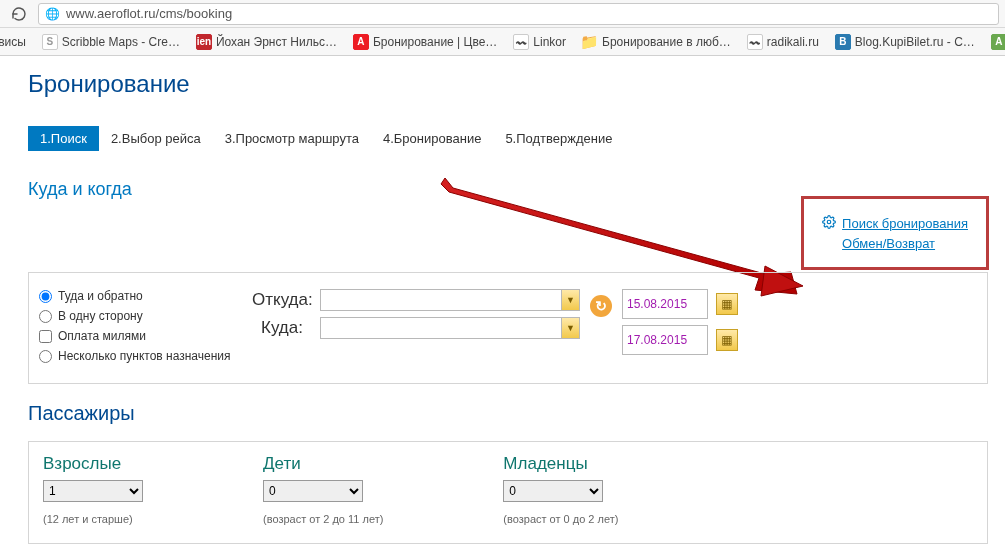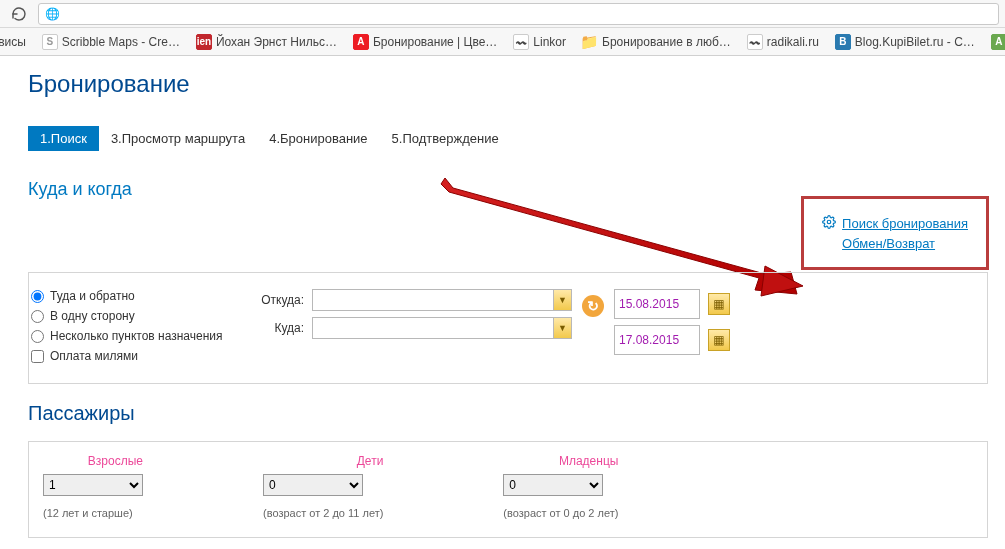--- a/index.html
+++ b/index.html
@@ -105,39 +105,39 @@
     border:3px solid #b93d3d;
     padding:16px 18px;
     background:#fff;
   }
   .booking-links-box .row{display:flex;align-items:center;gap:6px;}
   .booking-links-box a{color:#0079c1;text-decoration:underline;font-size:13px;cursor:pointer;}
   .gear-icon{color:#0079c1;}
 
   .form-box {
     border:1px solid #d5d5d5;
-    padding:10px 8px 14px 0;
+    padding:10px 8px 14px 8px;
     width:960px;
     margin-top:72px;
     position:relative;
   }
   .trip-opts {
     float:left;
     width:205px;
     font-size:12px;
     padding-left:2px;
   }
   .trip-opts label{display:flex;align-items:center;gap:6px;margin:6px 0;color:#333;cursor:pointer;}
   .trip-opts input[type=radio],.trip-opts input[type=checkbox]{margin:0;}
 
   .route-fields{
     margin-left:215px;
   }
   .field-row{display:flex;align-items:center;gap:8px;margin:6px 0;}
-  .field-label{width:60px;text-align:right;color:#333;font-size:12px;}
+  .field-label{width:60px;text-align:center;color:#333;font-size:17px;}
   .dropdown{
     width:260px;height:22px;border:1px solid #b8b8b8;background:#fff;position:relative;cursor:pointer;
   }
   .dropdown .arrow{
     position:absolute;right:0;top:0;width:18px;height:100%;
     background:linear-gradient(#ffe9a8,#f2c94c);
     border-left:1px solid #b8b8b8;
     display:flex;align-items:center;justify-content:center;color:#7a5c00;font-size:9px;
   }
   .swap-btn{
@@ -155,21 +155,21 @@
   }
 
   .pax-box{
     border:1px solid #d5d5d5;
     padding:12px 14px 18px 14px;
     width:960px;
     margin-top:14px;
     display:flex;
     gap:120px;
   }
-  .pax-col .pax-label{font-size:12px;color:#ec4899;margin-bottom:6px;text-align:right;}
+  .pax-col .pax-label{font-size:17px;color:#0f766e;margin-bottom:6px;}
   .pax-col select{width:100px;height:22px;border:1px solid #999;font-size:12px;padding:1px;}
   .pax-note{font-size:11px;color:#666;margin-top:11px;}
 
   
   .arrow-wrap{
     position:absolute;
     left:435px;
     top:118px;
     width:370px;
     height:130px;
@@ -183,20 +183,21 @@
 
 <div class="browser-bar">
   <div class="reload-btn">
     <svg width="16" height="16" viewBox="0 0 24 24" fill="none" stroke="#555" stroke-width="2.2" stroke-linecap="round">
       <path d="M3 12a9 9 0 1 1 3 6.7"></path>
         <polyline points="3 18 3 12 9 12"></polyline>
     </svg>
   </div>
   <div class="url-bar">
     <span class="globe">🌐</span>
+    <span>www.aeroflot.ru/cms/booking</span>
   </div>
 </div>
 
 <div class="bookmarks-bar">
   <div class="bm-item">
       <span>висы</span>
     </div>
   <div class="bm-item">
       <span class="favicon">S</span>
       <span>Scribble Maps - Cre…</span>
@@ -228,20 +229,21 @@
   <div class="bm-item">
       <span class="favicon green">A</span>
     </div>
 </div>
 
 <div class="page">
   <h1 class="page-title">Бронирование</h1>
 
   <div class="steps">
     <div class="step active">1.Поиск</div>
+    <div class="step">2.Выбор рейса</div>
     <div class="step">3.Просмотр маршрута</div>
     <div class="step">4.Бронирование</div>
     <div class="step">5.Подтверждение</div>
   </div>
 
   <div class="section-title">Куда и когда</div>
 
   <div class="booking-links-box">
     <div class="row">
       <span class="gear-icon">
@@ -274,26 +276,26 @@
     <div class="trip-opts">
       <label>
           <input type="radio" name="trip" checked="" style="">
           <span>Туда и обратно</span>
         </label>
       <label>
           <input type="radio" name="trip" style="">
           <span>В одну сторону</span>
         </label>
       <label>
+          <input type="checkbox" style="">
+          <span>Оплата милями</span>
+        </label>
+      <label>
           <input type="radio" name="trip" style="">
           <span>Несколько пунктов назначения</span>
-        </label>
-      <label>
-          <input type="checkbox" style="">
-          <span>Оплата милями</span>
         </label>
     </div>
 
     <div class="route-fields">
       <div style="display:flex;align-items:flex-start;gap:10px;">
         <div>
           <div class="field-row">
             <div class="field-label">Откуда:</div>
             <div class="dropdown">
               <span></span>

